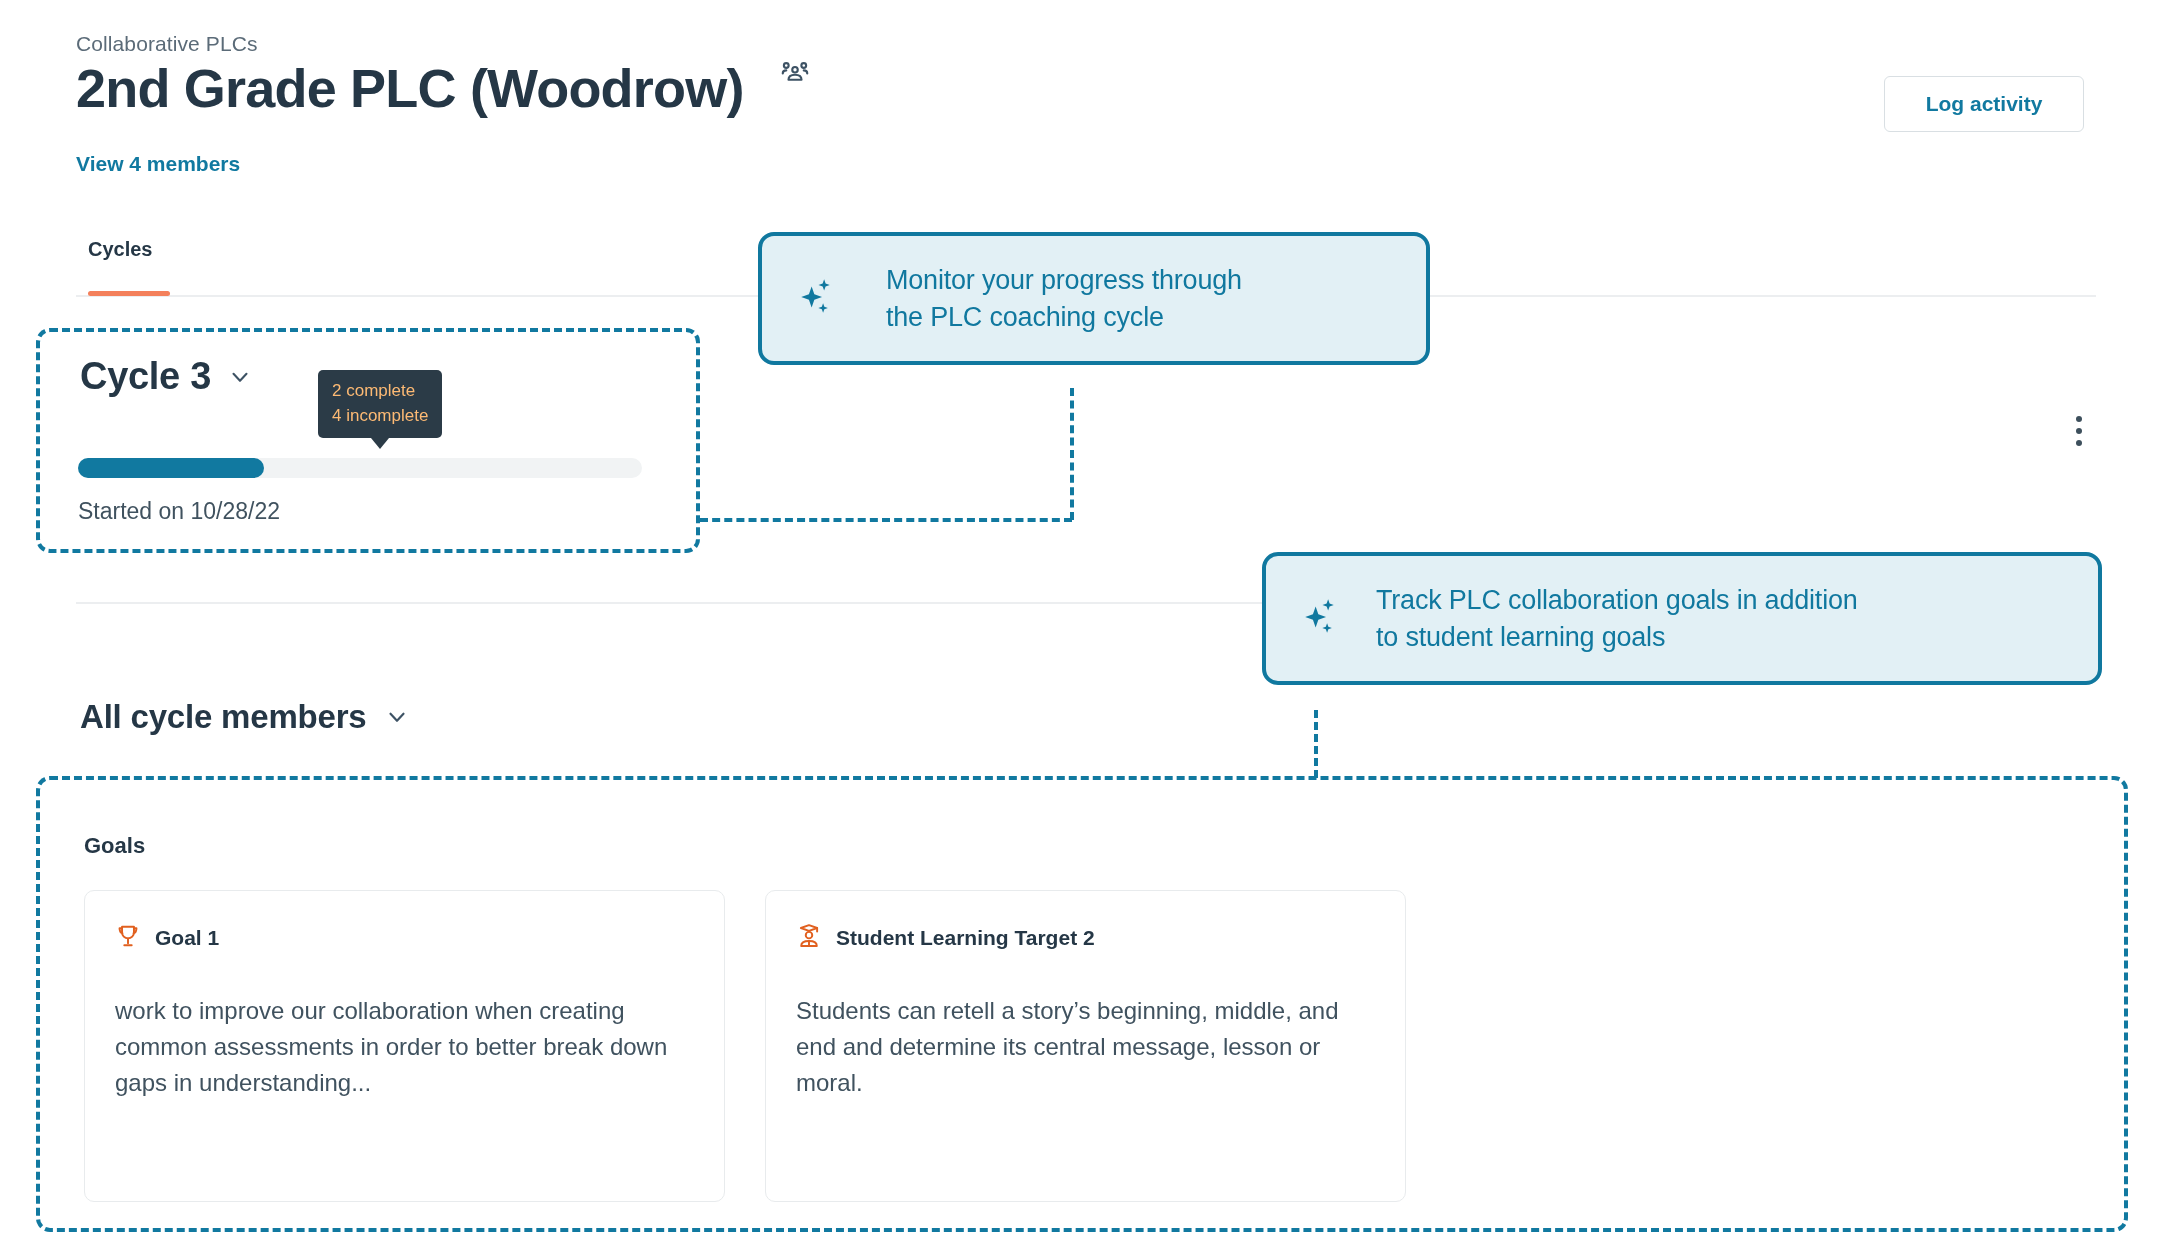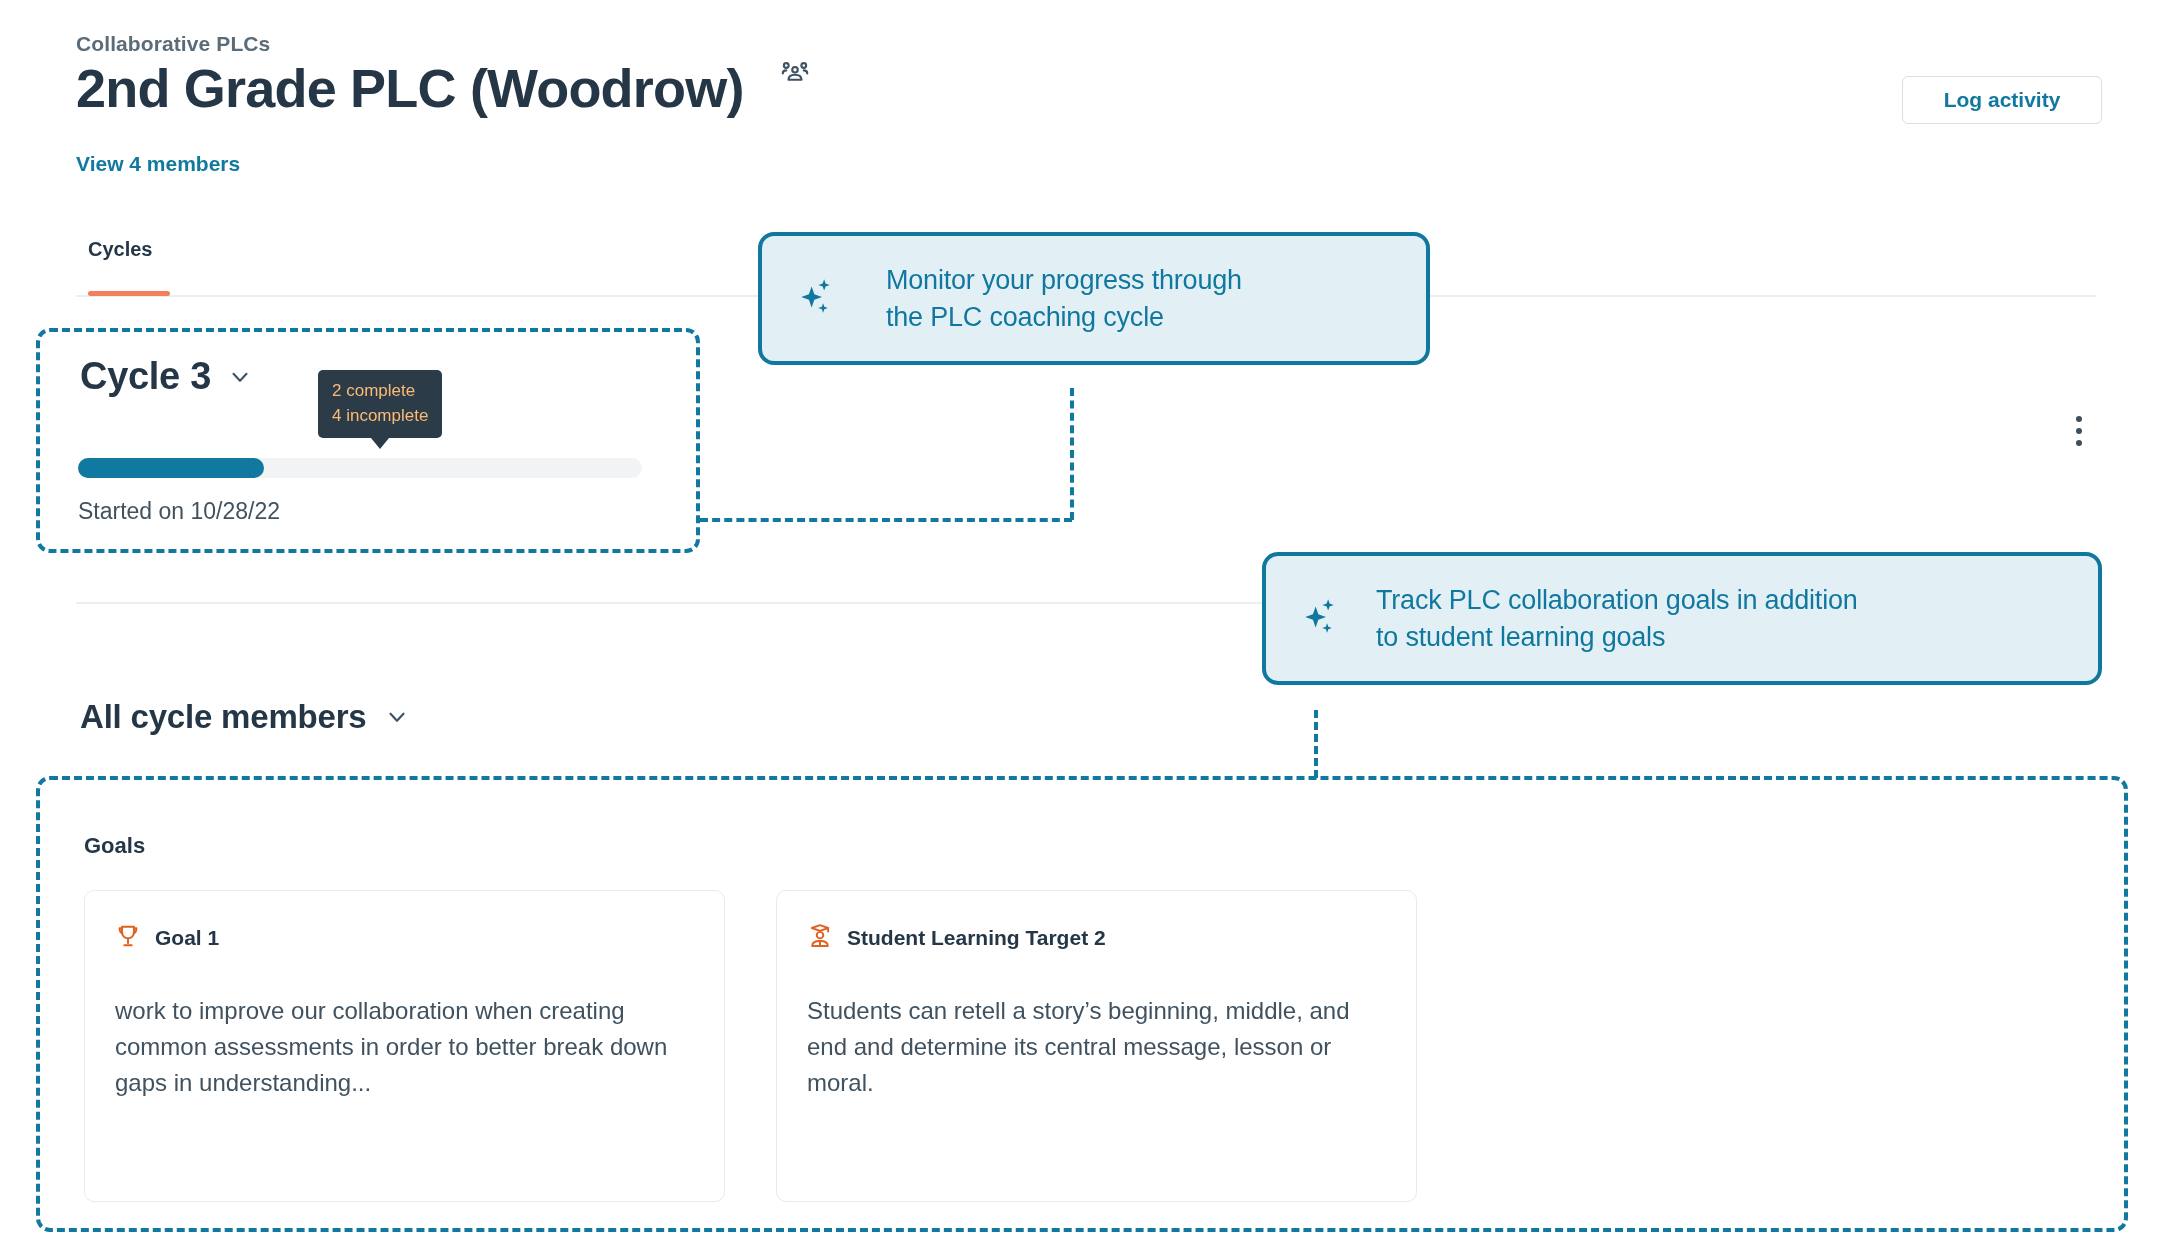--- a/index.html
+++ b/index.html
@@ -7,39 +7,39 @@
     width: 2166px; height: 1260px;
     background: #ffffff;
     font-family: "Liberation Sans", sans-serif;
     -webkit-font-smoothing: antialiased;
   }
   #root { position: relative; width: 2166px; height: 1260px; overflow: hidden; }
 
   
   .breadcrumb {
     position: absolute; left: 76px; top: 32px;
-    font-size: 21px; color: #5b6b78; letter-spacing: .1px; font-weight: bold;
+    font-size: 21px; color: #5b6b78; letter-spacing: .1px;
   }
   .page-title-row {
     position: absolute; left: 76px; top: 58px;
     display: flex; align-items: flex-start; gap: 36px;
   }
   .page-title {
     font-size: 54px; font-weight: 700; color: #253746;
     letter-spacing: -.8px; line-height: 1.12;
   }
   .title-icon { display: flex; align-items: flex-end; padding-bottom: 10px; }
   .members-link {
     position: absolute; left: 76px; top: 152px;
     font-size: 21px; font-weight: 700; color: #1179a0;
     text-decoration: none; cursor: pointer;
   }
   .log-activity-btn {
-    position: absolute; right: 64px; top: 76px;
-    width: 200px; height: 48px;
+    position: absolute; right: 82px; top: 76px;
+    width: 200px; height: 56px;
     background: #ffffff; border: 1px solid #d9dfe3; border-radius: 6px;
     font-family: "Liberation Sans", sans-serif;
     font-size: 21px; font-weight: 700; color: #1179a0;
     cursor: pointer;
   }
 
   
   .tabs-row { position: absolute; left: 0; top: 238px; width: 2166px; }
   .tabs-underline {
     position: absolute; left: 76px; top: 57px; width: 2020px;
@@ -114,21 +114,21 @@
     position: absolute; left: 80px; top: 698px;
     display: flex; align-items: center; gap: 18px; cursor: pointer;
   }
   .cycle-members-label { font-size: 33px; font-weight: 700; color: #253746; letter-spacing: -.2px; }
 
   
   .goals-label {
     position: absolute; left: 84px; top: 833px;
     font-size: 22px; font-weight: 700; color: #253746;
   }
-  .goal-cards { position: absolute; left: 84px; top: 890px; display: flex; gap: 51px; }
+  .goal-cards { position: absolute; left: 84px; top: 890px; display: flex; gap: 40px; }
   .goal-card {
     width: 641px; height: 312px;
     background: #ffffff; border: 1px solid #e8ebed; border-radius: 10px;
     padding: 32px 30px 0 30px;
   }
   .goal-head { display: flex; align-items: center; gap: 14px; }
   .goal-head-label { font-size: 21px; font-weight: 700; color: #253746; }
   .goal-body {
     margin-top: 40px; font-size: 24px; line-height: 1.5;
     color: #40525f;

